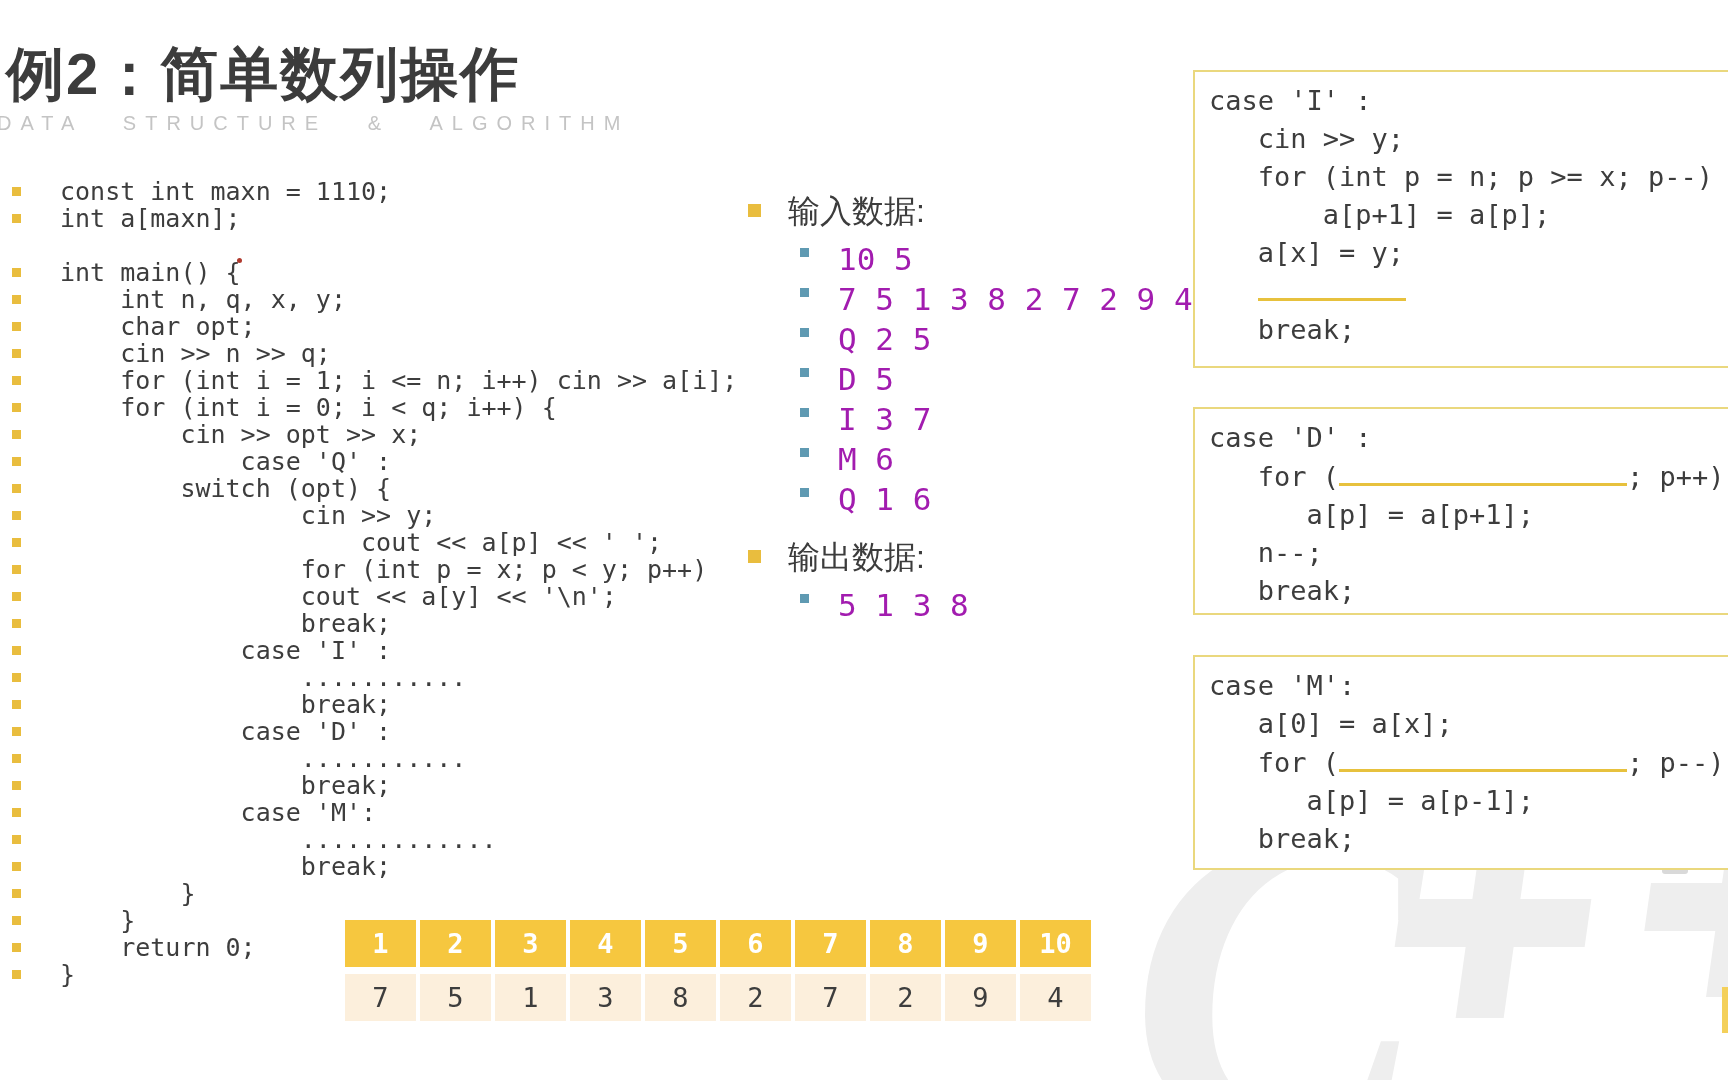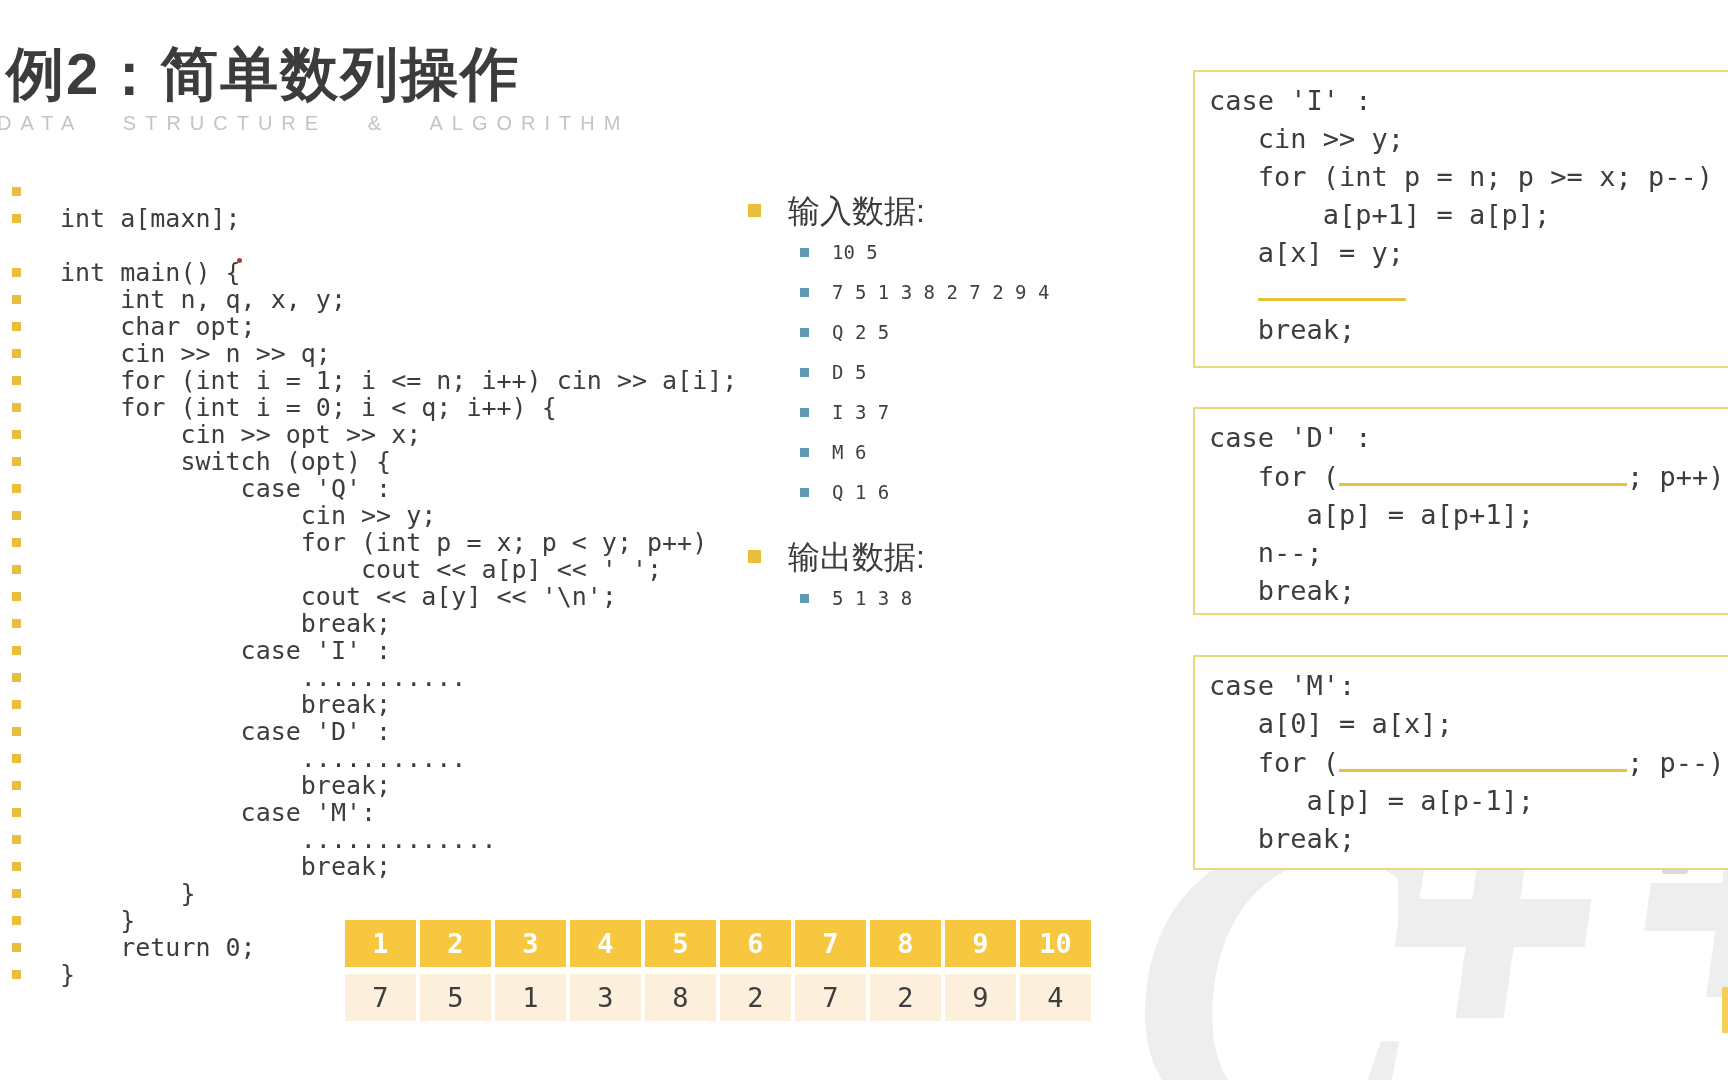--- a/index.html
+++ b/index.html
@@ -33,22 +33,22 @@
   .io-col{position:absolute;left:748px;top:178px;width:420px;}
   .io-header{position:relative;height:46px;margin-top:12px;}
   .io-header .sq{position:absolute;left:0;top:14px;width:13px;height:13px;background:#e9bd3e;}
   .io-header .txt{
     position:absolute;left:40px;top:0;font-family:"Liberation Sans",sans-serif;
     font-size:32px;color:#3c3c3c;white-space:nowrap;
   }
   .io-item{position:relative;height:40px;}
   .io-item .sq{position:absolute;left:52px;top:12px;width:9px;height:9px;background:#5f9ab2;}
   .io-item .txt{
-    position:absolute;left:84px;top:5px;white-space:pre;
-    font-family:"DejaVu Sans Mono",monospace;font-size:19px;color:#404040;
+    position:absolute;left:90px;top:5px;white-space:pre;
+    font-family:"DejaVu Sans Mono",monospace;font-size:31px;color:#a21caf;
   }
   .io-gap{height:8px;}
   
   .abox{
     position:absolute;left:1193px;width:565px;background:#ffffff;
     border:2px solid #ead87e;box-sizing:border-box;padding:10px 0 6px 14px;overflow:hidden;
   }
   .abox .box-line{
     white-space:pre;font-family:"DejaVu Sans Mono",monospace;
     font-size:27px;line-height:38px;color:#3d3d3d;
@@ -96,20 +96,21 @@
 </div>
 <div class="wm-detail"></div>
 <div class="edge-sliver"></div>
 
 <div class="title">例2：简单数列操作</div>
 <div class="subtitle">DATA STRUCTURE &amp; ALGORITHM</div>
 
 <div class="code-block" id="code-block">
     <div class="code-line">
       <span class="sq"></span>
+      <span class="txt">const int maxn = 1110;</span>
     </div>
     <div class="code-line">
       <span class="sq"></span>
       <span class="txt">int a[maxn];</span>
     </div>
     <div class="code-line">
       <span class="txt"></span>
     </div>
     <div class="code-line">
       <span class="sq"></span>
@@ -134,37 +135,37 @@
     <div class="code-line">
       <span class="sq"></span>
       <span class="txt">    for (int i = 0; i &lt; q; i++) {</span>
     </div>
     <div class="code-line">
       <span class="sq"></span>
       <span class="txt">        cin &gt;&gt; opt &gt;&gt; x;</span>
     </div>
     <div class="code-line">
       <span class="sq"></span>
+      <span class="txt">            case 'Q' :</span>
+    </div>
+    <div class="code-line">
+      <span class="sq"></span>
       <span class="txt">        switch (opt) {</span>
     </div>
     <div class="code-line">
       <span class="sq"></span>
-      <span class="txt">            case 'Q' :</span>
-    </div>
-    <div class="code-line">
-      <span class="sq"></span>
       <span class="txt">                cin &gt;&gt; y;</span>
     </div>
     <div class="code-line">
       <span class="sq"></span>
+      <span class="txt">                    cout &lt;&lt; a[p] &lt;&lt; ' ';</span>
+    </div>
+    <div class="code-line">
+      <span class="sq"></span>
       <span class="txt">                for (int p = x; p &lt; y; p++)</span>
-    </div>
-    <div class="code-line">
-      <span class="sq"></span>
-      <span class="txt">                    cout &lt;&lt; a[p] &lt;&lt; ' ';</span>
     </div>
     <div class="code-line">
       <span class="sq"></span>
       <span class="txt">                cout &lt;&lt; a[y] &lt;&lt; '\n';</span>
     </div>
     <div class="code-line">
       <span class="sq"></span>
       <span class="txt">                break;</span>
     </div>
     <div class="code-line">

